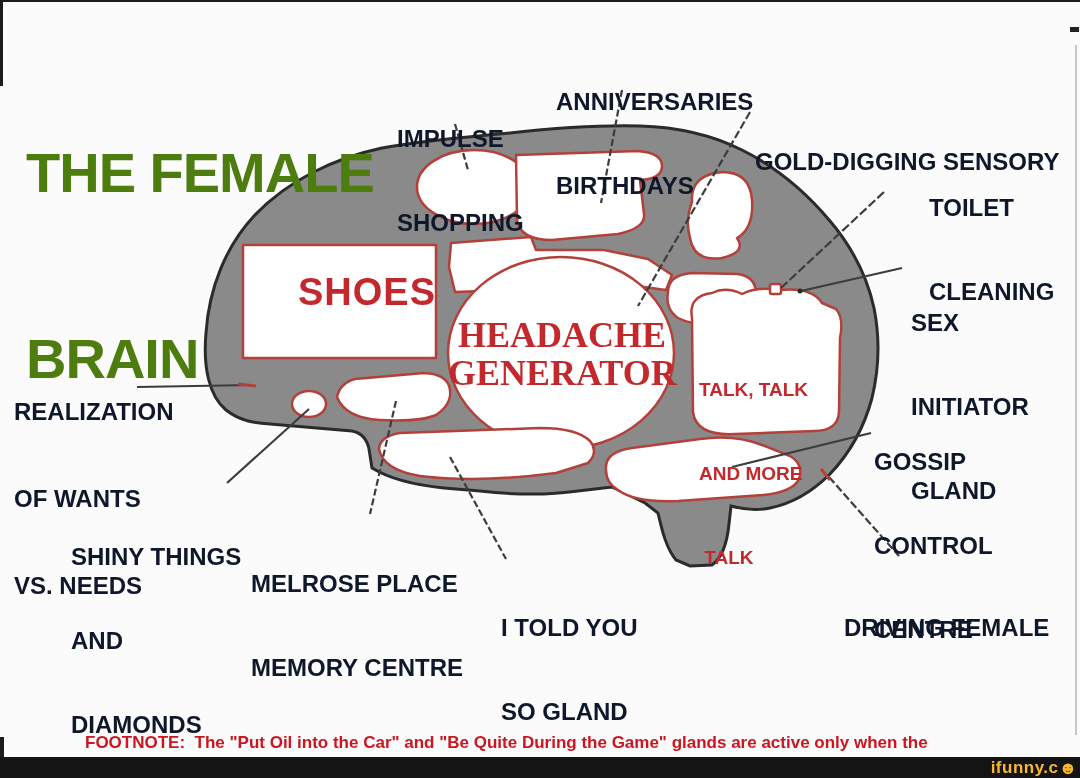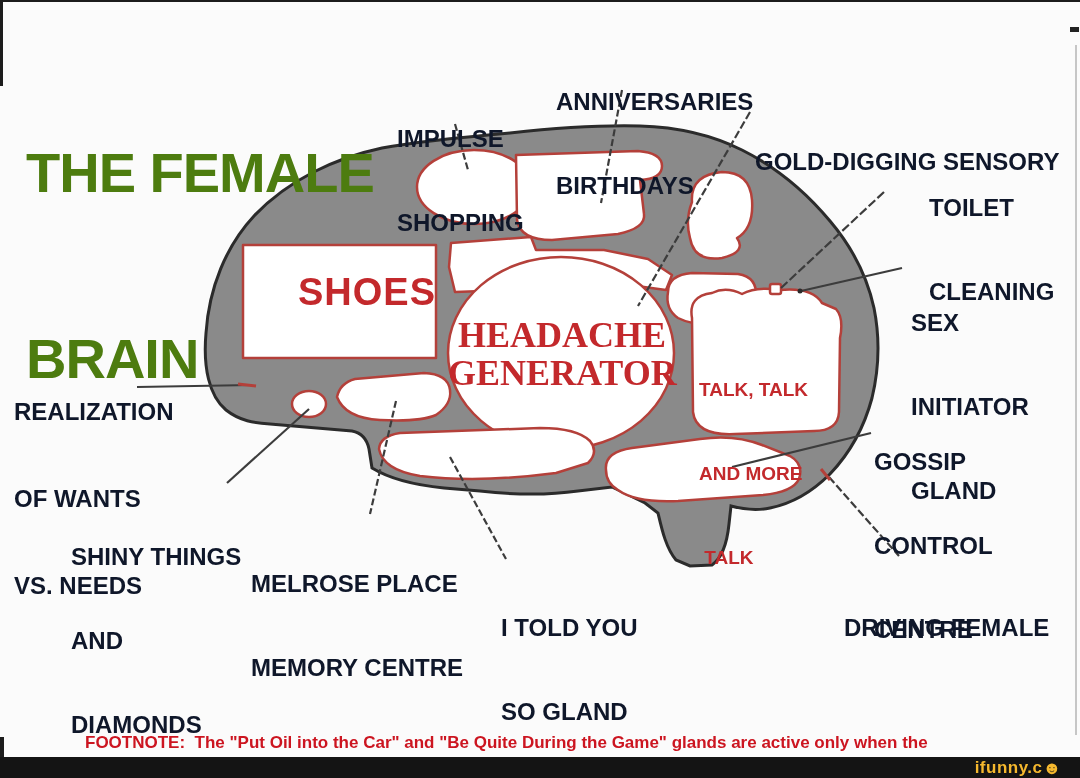--- a/index.html
+++ b/index.html
@@ -49,21 +49,21 @@
   .footnote{
     position:absolute;left:85px;top:675px;width:970px;
     color:#cc1520;font-weight:bold;font-size:17px;line-height:27px;
     white-space:pre-wrap;
   }
 
   
   .footer-bar{
     position:absolute;left:0;top:757px;width:1080px;height:21px;
     background:#141414;display:flex;align-items:center;justify-content:flex-end;
-    padding-right:18px;box-sizing:border-box;
+    padding-right:2px;box-sizing:border-box;
   }
   .brand{color:#f5b82e;font-weight:bold;font-size:17px;line-height:17px;letter-spacing:0.5px;}
   .brand .smiley{font-size:18px;vertical-align:-1px;}
 
   
   .edge-top{position:absolute;left:0;top:0;width:1080px;height:2px;background:#1c1c1c;}
   .edge-left{position:absolute;left:0;top:0;width:3px;height:86px;background:#1c1c1c;}
   .edge-right-line{position:absolute;left:1075px;top:45px;width:2px;height:690px;background:#9a9a9a;opacity:.55;}
   .edge-tr-dash{position:absolute;left:1070px;top:27px;width:9px;height:5px;background:#222;}
   .edge-bl-mark{position:absolute;left:0;top:737px;width:4px;height:20px;background:#1c1c1c;}

